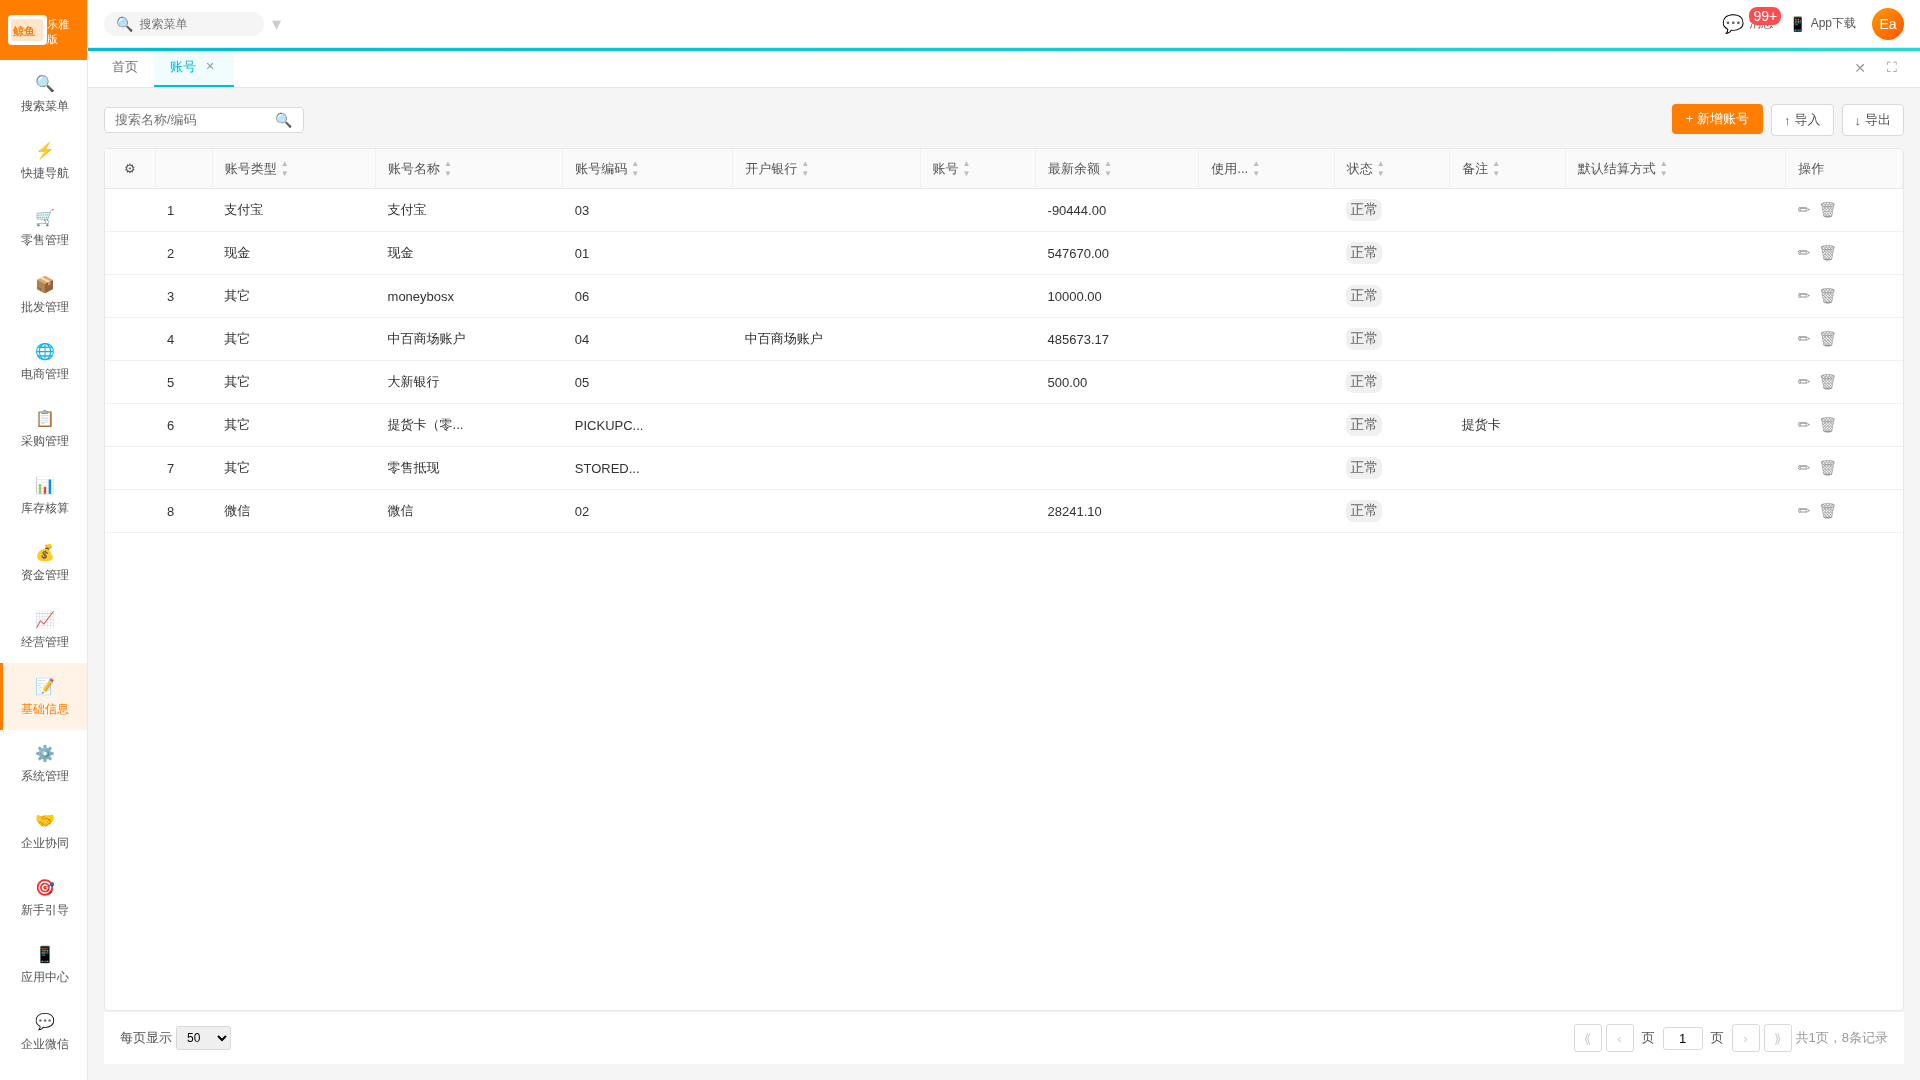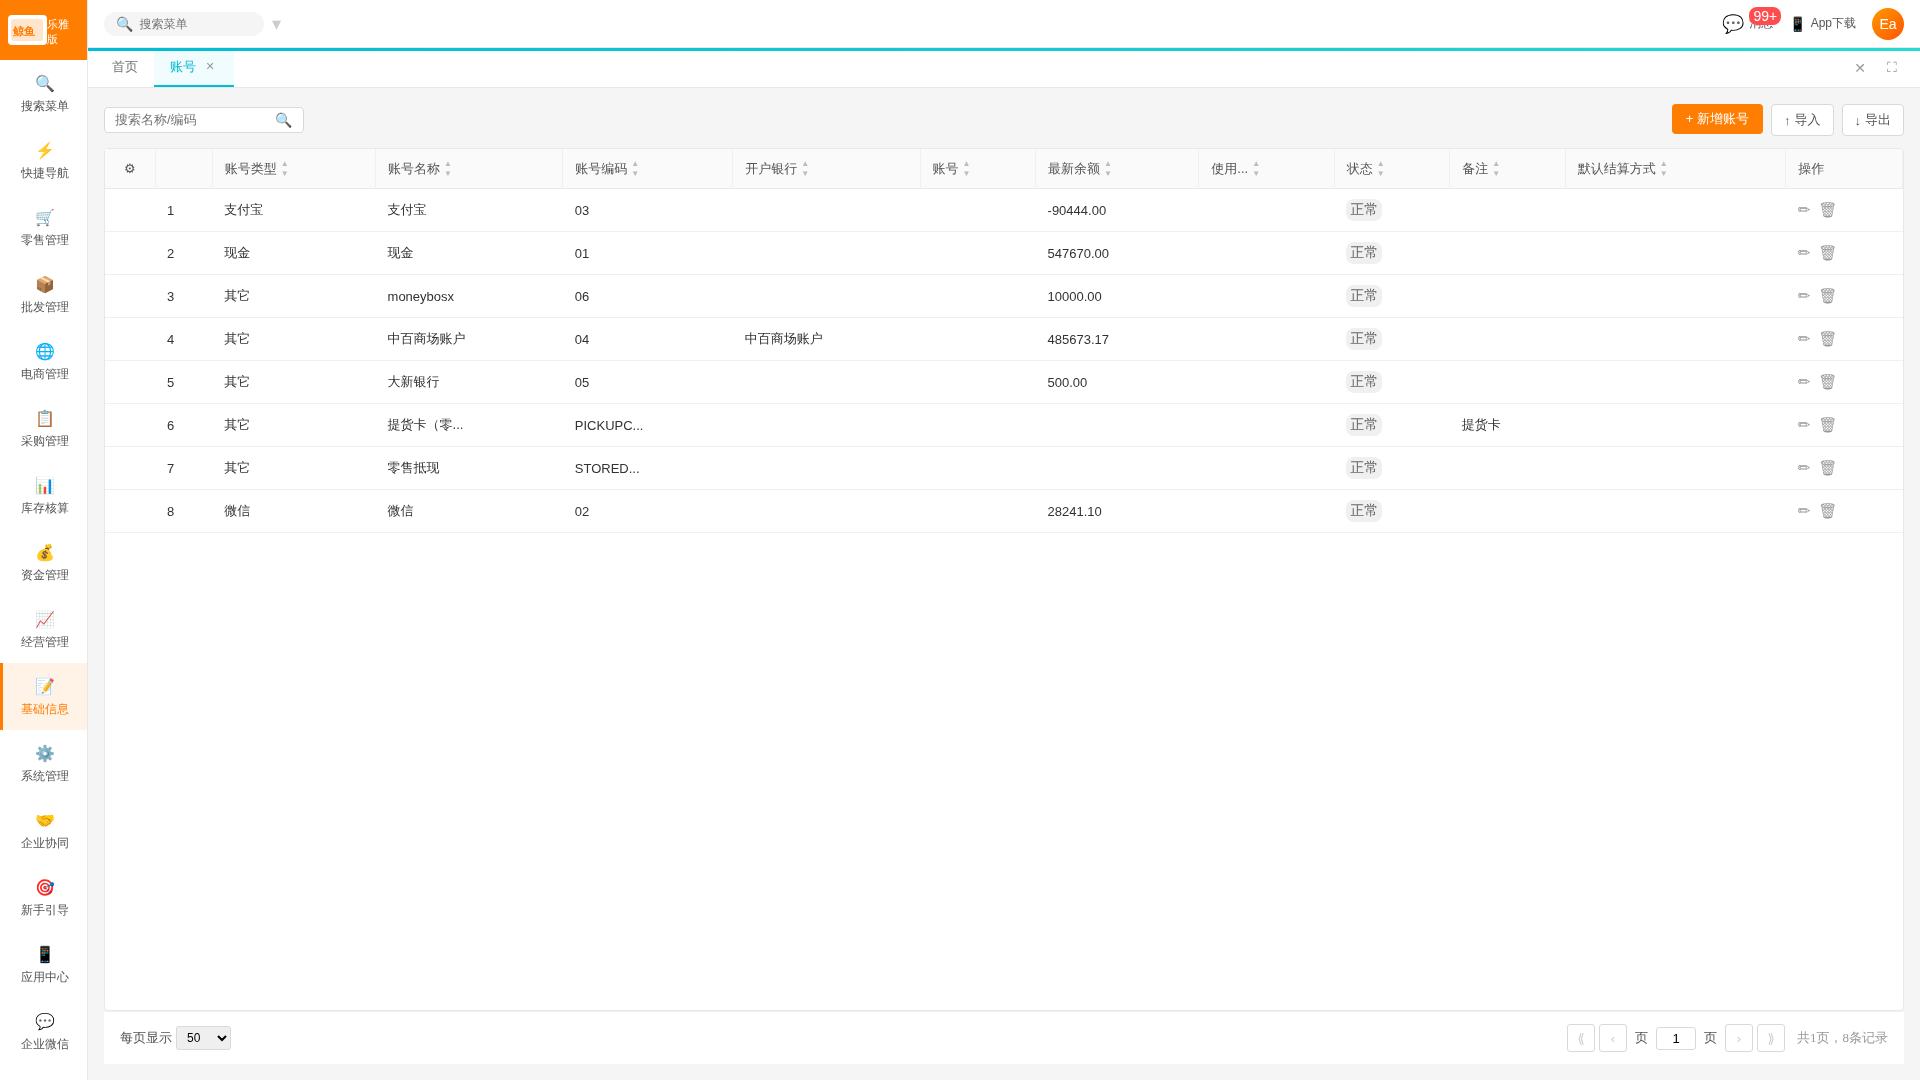--- a/index.html
+++ b/index.html
@@ -814,17 +814,17 @@
         </select>
       </div>
       <div class="page-nav">
         <button class="page-nav-btn disabled">⟪</button>
         <button class="page-nav-btn disabled">‹</button>
         <span style="margin:0 4px;">页</span>
         <input class="page-input" type="text" value="1" style="">
         <span style="margin:0 4px;">页</span>
         <button class="page-nav-btn disabled">›</button>
         <button class="page-nav-btn disabled">⟫</button>
-        <span style="margin-left:8px;color:#999;font-family:Liberation Serif, serif;">共1页，8条记录</span>
+        <span style="margin-left:0;color:#999;">共1页，8条记录</span>
       </div>
     </div>
   </div>
 </div>
 
 </body></html>

